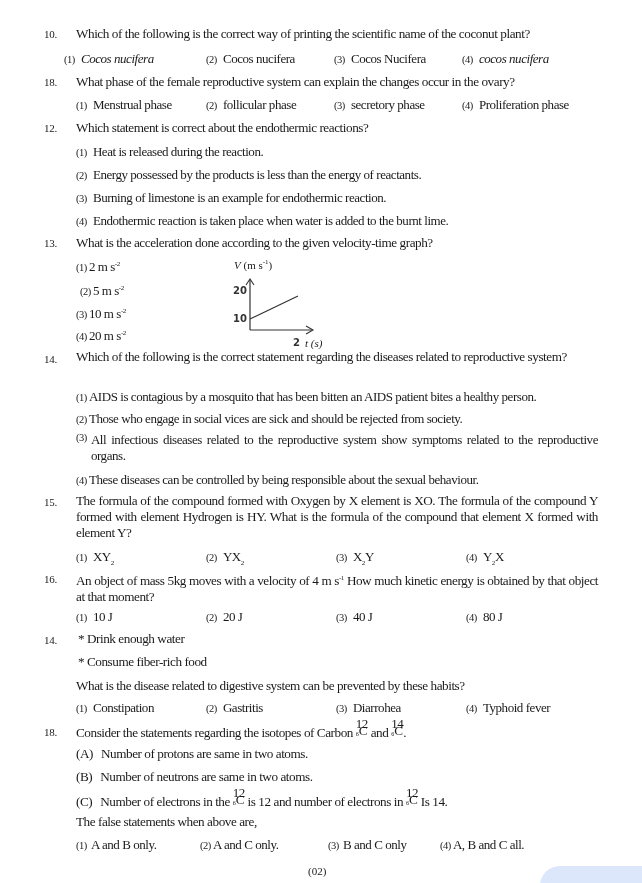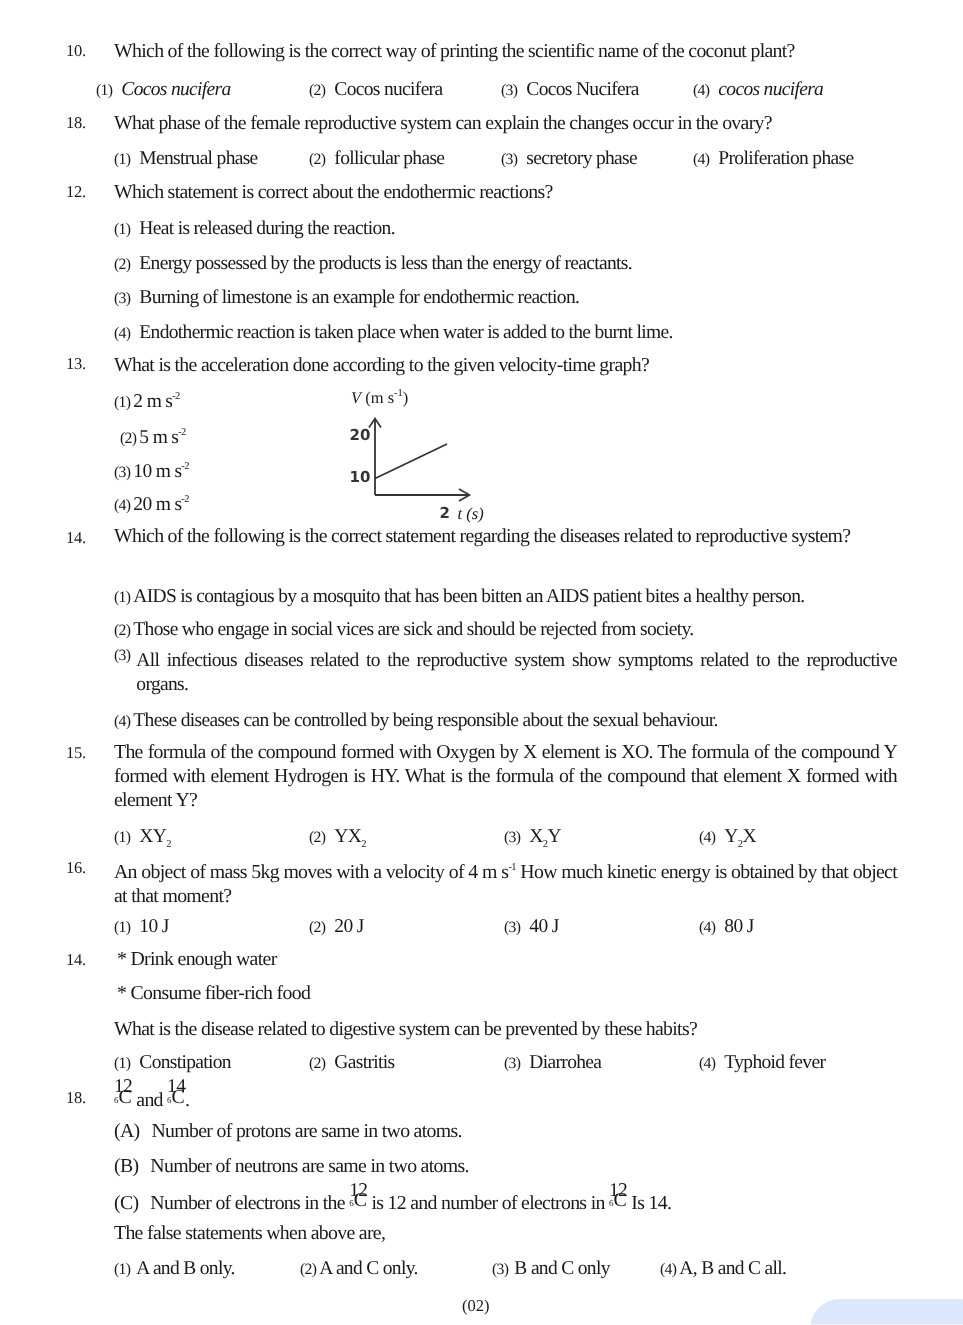--- a/index.html
+++ b/index.html
@@ -92,21 +92,21 @@
 <span class="abs qnum" style="left:44px;top:634px">14.</span>
 <span class="abs qtext" style="left:78px;top:631px">*  Drink enough water</span>
 <span class="abs qtext" style="left:78px;top:654px">*  Consume fiber-rich food</span>
 <span class="abs qtext" style="left:76px;top:678px">What is the disease related to digestive system can be prevented by these habits?</span>
 <div class="abs opt" style="left:76px;top:700px"><span class="onum">(1)</span><span>Constipation</span></div>
 <div class="abs opt" style="left:206px;top:700px"><span class="onum">(2)</span><span>Gastritis</span></div>
 <div class="abs opt" style="left:336px;top:700px"><span class="onum">(3)</span><span>Diarrohea</span></div>
 <div class="abs opt" style="left:466px;top:700px"><span class="onum">(4)</span><span>Typhoid fever</span></div>
 
 <span class="abs qnum" style="left:44px;top:726px">18.</span>
-<div class="abs qtext" style="left:76px;top:723px"><span class="iso"><span class="m">12</span><span class="z">6</span><span class="s">C</span></span><span> and </span><span class="iso"><span class="m">14</span><span class="z">6</span><span class="s">C</span></span><span>.</span></div>
+<div class="abs qtext" style="left:76px;top:723px"><span>Consider the statements regarding the isotopes of Carbon </span><span class="iso"><span class="m">12</span><span class="z">6</span><span class="s">C</span></span><span> and </span><span class="iso"><span class="m">14</span><span class="z">6</span><span class="s">C</span></span><span>.</span></div>
 <div class="abs qtext" style="left:76px;top:746px"><span style="margin-right:8px">(A)</span><span>Number of protons are same in two atoms.</span></div>
 <div class="abs qtext" style="left:76px;top:769px"><span style="margin-right:8px">(B)</span><span>Number of neutrons are same in two atoms.</span></div>
 <div class="abs qtext" style="left:76px;top:792px"><span style="margin-right:8px">(C)</span><span>Number of electrons in the </span><span class="iso"><span class="m">12</span><span class="z">6</span><span class="s">C</span></span><span> is 12 and number of electrons in </span><span class="iso"><span class="m">12</span><span class="z">6</span><span class="s">C</span></span><span> Is 14.</span></div>
 <span class="abs qtext" style="left:76px;top:814px">The false statements when above are,</span>
 <div class="abs opt" style="left:76px;top:837px"><span class="onum" style="margin-right:4px">(1)</span><span>A and B only.</span></div>
 <div class="abs opt" style="left:200px;top:837px"><span class="onum" style="margin-right:2px">(2)</span><span>A and C only.</span></div>
 <div class="abs opt" style="left:328px;top:837px"><span class="onum" style="margin-right:4px">(3)</span><span>B and C only</span></div>
 <div class="abs opt" style="left:440px;top:837px"><span class="onum" style="margin-right:2px">(4)</span><span>A, B and C all.</span></div>
 
 <span class="abs" style="left:308px;top:865px;font-size:11px">(02)</span>

